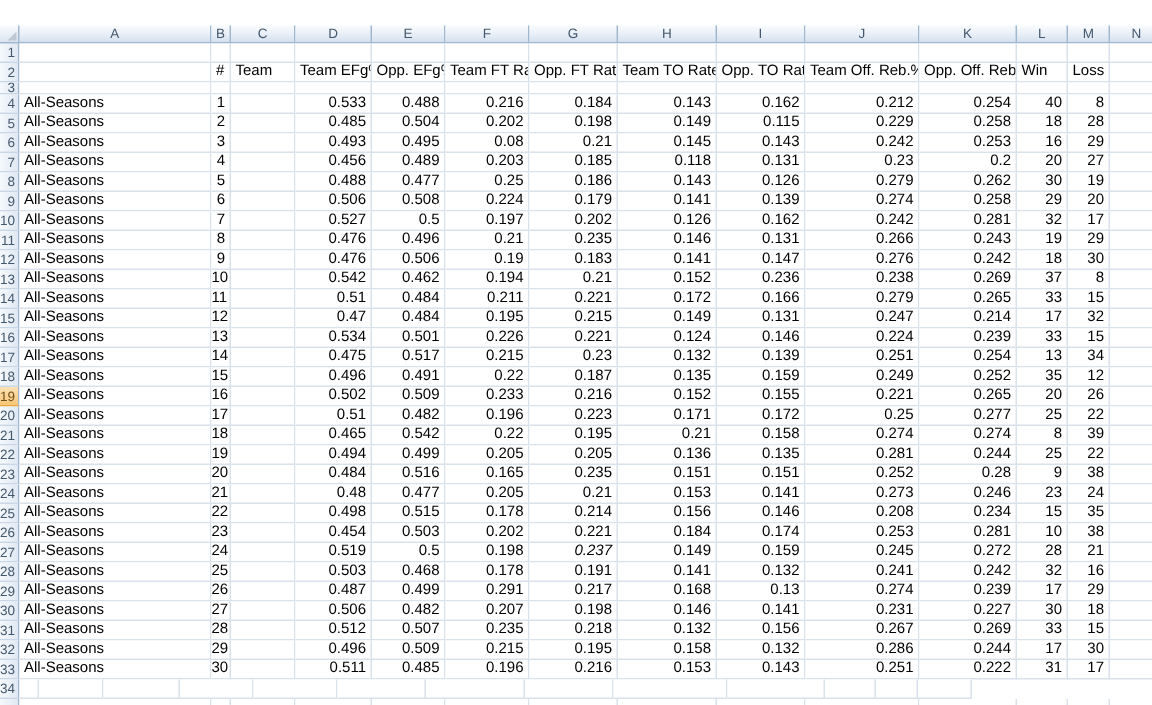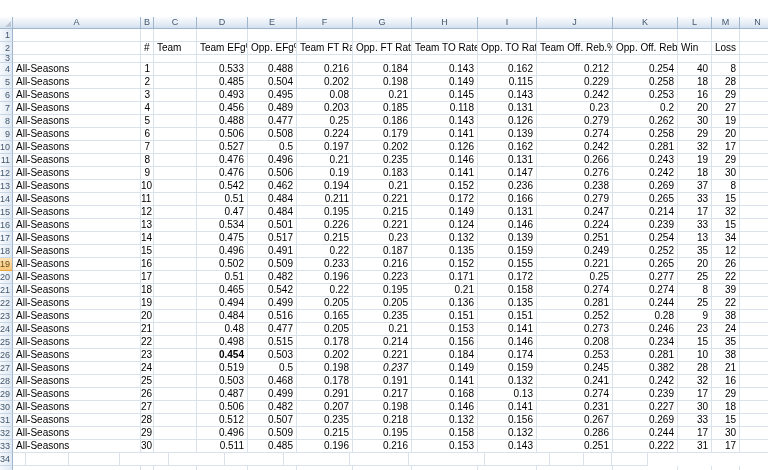--- a/index.html
+++ b/index.html
@@ -486,21 +486,21 @@
         <div class="cell num" style="width: 65px; line-height: 12px;">0.234</div>
         <div class="cell num" style="width: 34px; line-height: 12px;">15</div>
         <div class="cell num" style="width: 28px; line-height: 12px;">35</div>
         <div class="cell" style="width: 36px; line-height: 12px;"></div>
       </div>
       <div class="rw" style="height: 13px;">
         <div class="row-hdr" style="line-height: 12px;">26</div>
         <div class="cell txt" style="width: 128px; line-height: 12px;">All-Seasons</div>
         <div class="cell num" style="width: 13px; line-height: 12px;">23</div>
         <div class="cell" style="width: 43px; line-height: 12px;"></div>
-        <div class="cell num" style="width: 51px; line-height: 12px; font-weight: bold;">0.454</div>
+        <div class="cell num" style="width: 51px; line-height: 12px;">0.454</div>
         <div class="cell num" style="width: 49px; line-height: 12px;">0.503</div>
         <div class="cell num" style="width: 56px; line-height: 12px;">0.202</div>
         <div class="cell num" style="width: 59px; line-height: 12px;">0.221</div>
         <div class="cell num" style="width: 66px; line-height: 12px;">0.184</div>
         <div class="cell num" style="width: 59px; line-height: 12px;">0.174</div>
         <div class="cell num" style="width: 76px; line-height: 12px;">0.253</div>
         <div class="cell num" style="width: 65px; line-height: 12px;">0.281</div>
         <div class="cell num" style="width: 34px; line-height: 12px;">10</div>
         <div class="cell num" style="width: 28px; line-height: 12px;">38</div>
         <div class="cell" style="width: 36px; line-height: 12px;"></div>
@@ -510,21 +510,21 @@
         <div class="cell txt" style="width: 128px; line-height: 12px;">All-Seasons</div>
         <div class="cell num" style="width: 13px; line-height: 12px;">24</div>
         <div class="cell" style="width: 43px; line-height: 12px;"></div>
         <div class="cell num" style="width: 51px; line-height: 12px;">0.519</div>
         <div class="cell num" style="width: 49px; line-height: 12px;">0.5</div>
         <div class="cell num" style="width: 56px; line-height: 12px;">0.198</div>
         <div class="cell num" style="width: 59px; line-height: 12px; font-style: italic;">0.237</div>
         <div class="cell num" style="width: 66px; line-height: 12px;">0.149</div>
         <div class="cell num" style="width: 59px; line-height: 12px;">0.159</div>
         <div class="cell num" style="width: 76px; line-height: 12px;">0.245</div>
-        <div class="cell num" style="width: 65px; line-height: 12px;">0.382</div>
+        <div class="cell num" style="width: 65px; line-height: 12px;">0.272</div>
         <div class="cell num" style="width: 34px; line-height: 12px;">28</div>
         <div class="cell num" style="width: 28px; line-height: 12px;">21</div>
         <div class="cell" style="width: 36px; line-height: 12px;"></div>
       </div>
       <div class="rw" style="height: 13px;">
         <div class="row-hdr" style="line-height: 12px;">28</div>
         <div class="cell txt" style="width: 128px; line-height: 12px;">All-Seasons</div>
         <div class="cell num" style="width: 13px; line-height: 12px;">25</div>
         <div class="cell" style="width: 43px; line-height: 12px;"></div>
         <div class="cell num" style="width: 51px; line-height: 12px;">0.503</div>

